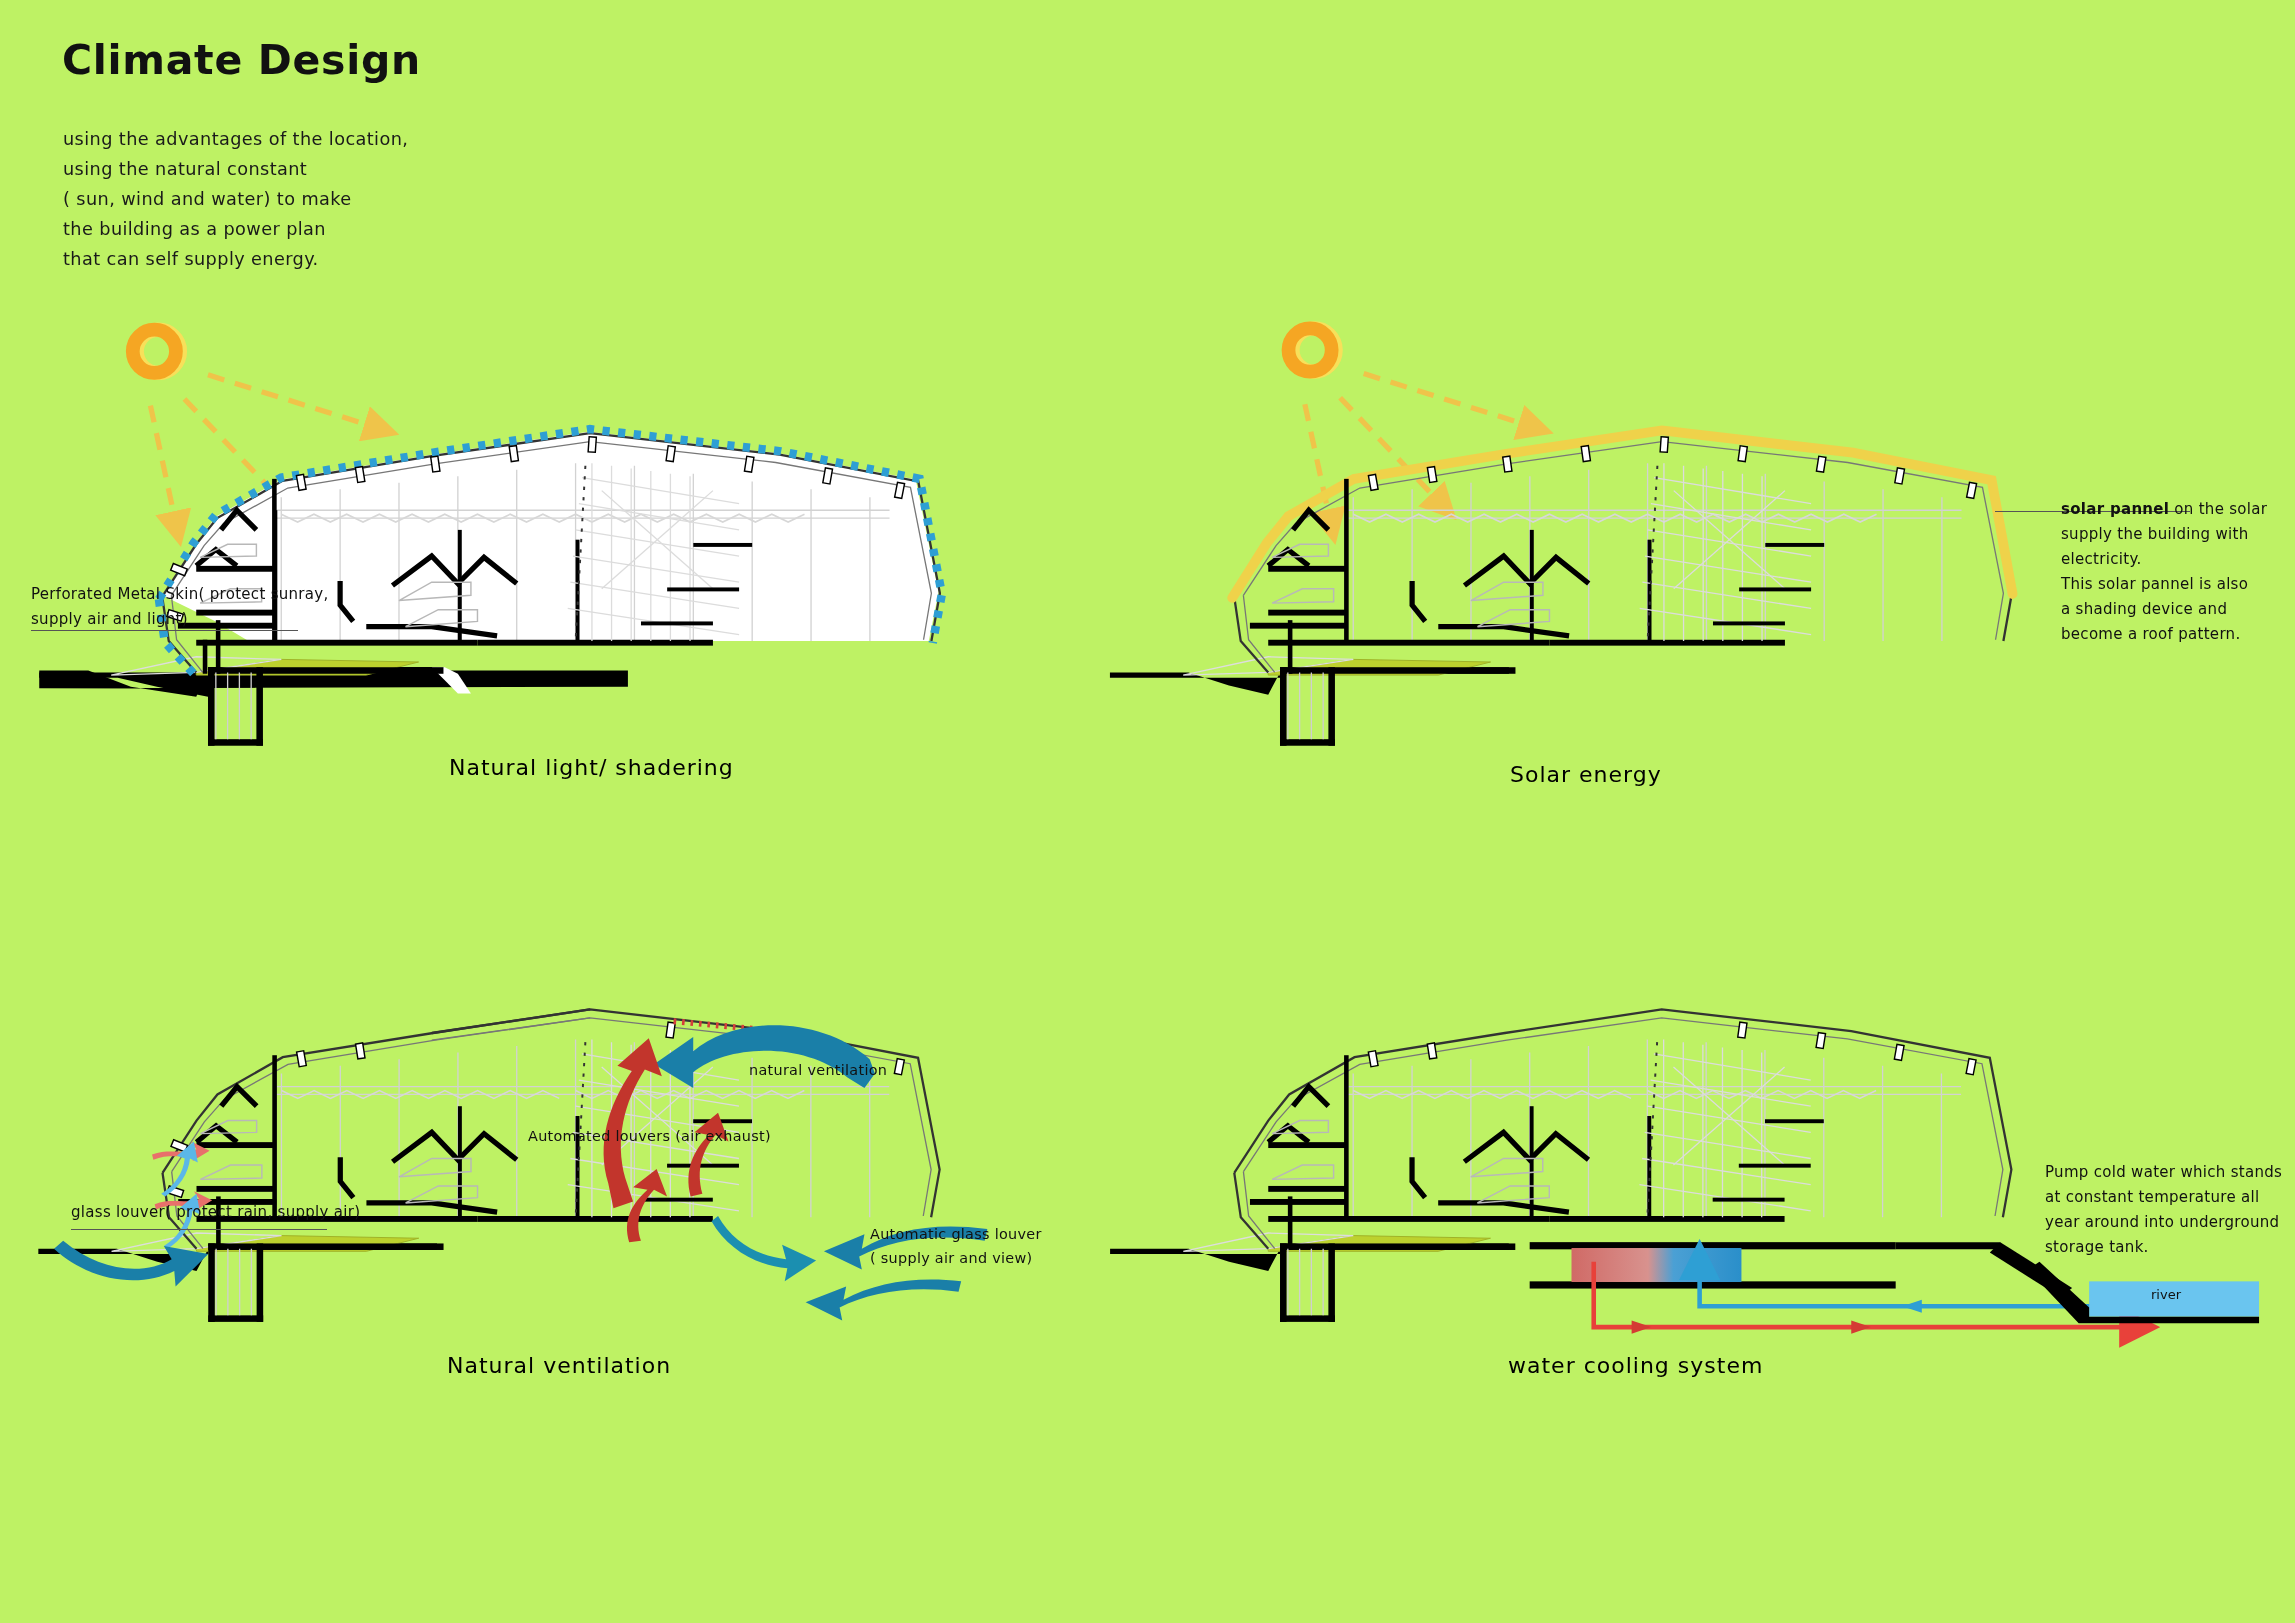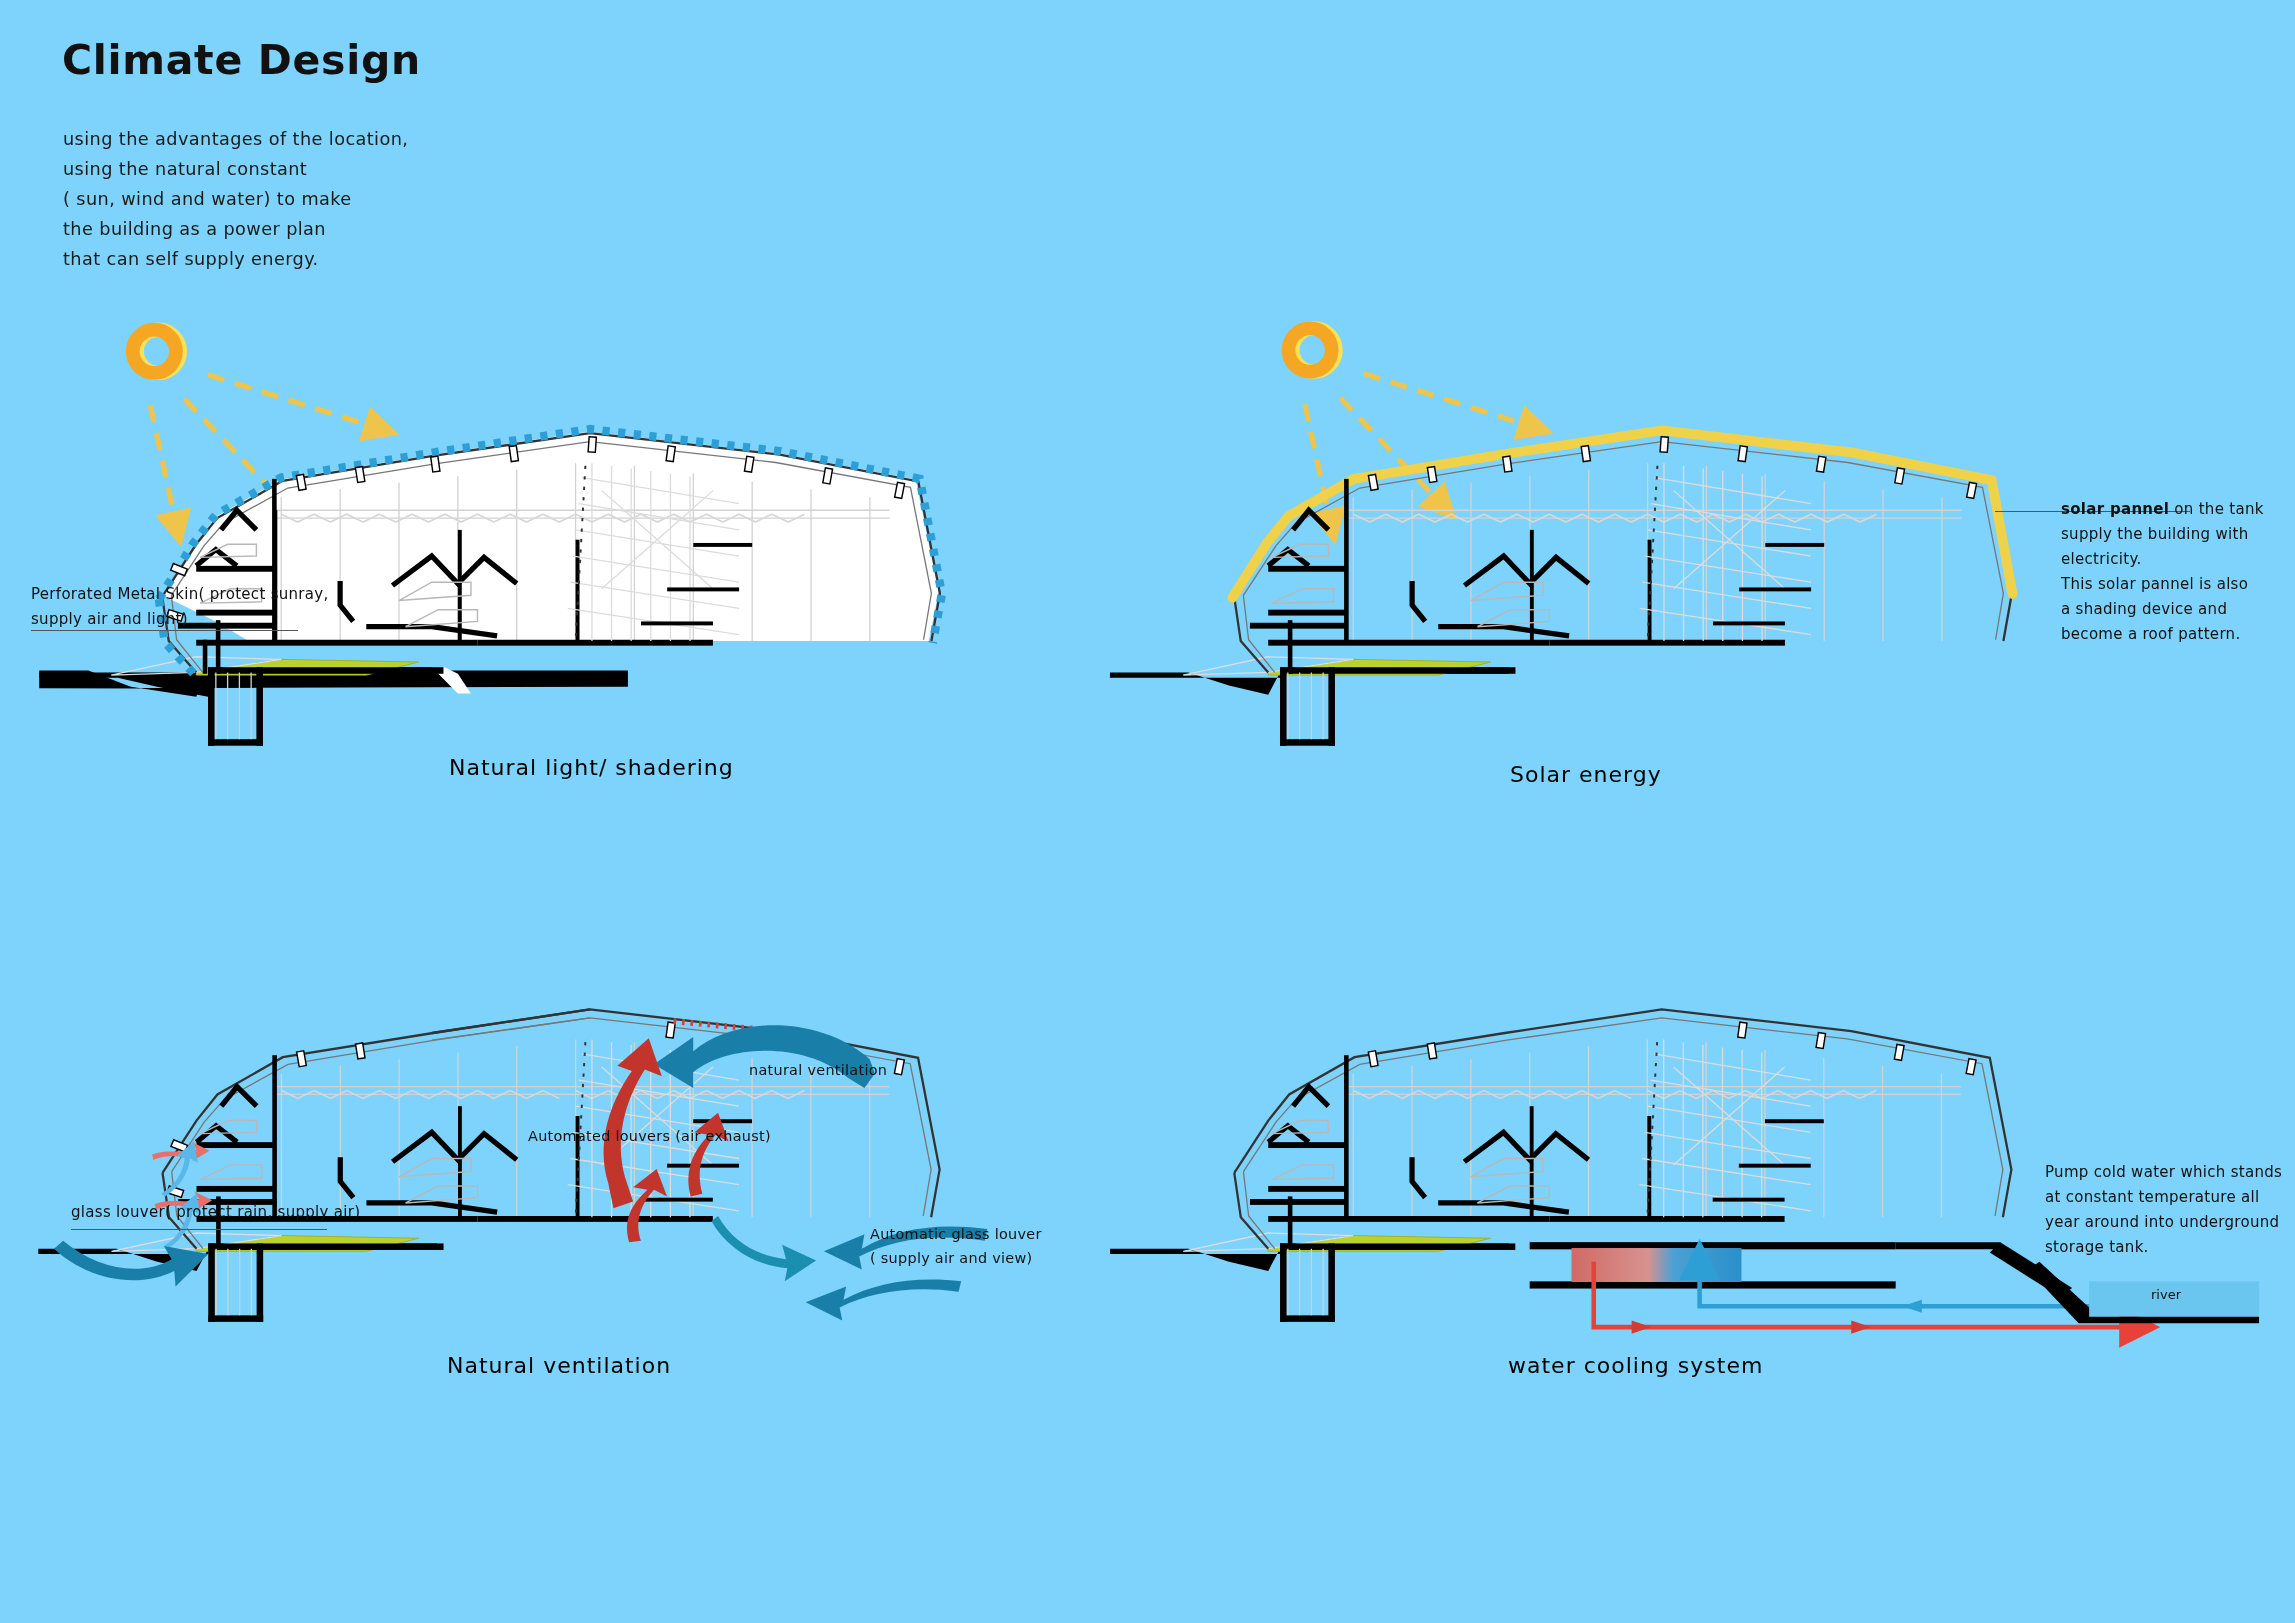--- a/index.html
+++ b/index.html
@@ -2,21 +2,21 @@
 <html style="font-size:10.5px"><head>
 <meta charset="utf-8">
 <style>
   * { box-sizing: border-box; margin: 0; padding: 0; }
   html, body {
     width: 2295px; height: 1623px;
     background: #ffffff;
     font-family: "Liberation Sans", sans-serif;
     overflow: hidden;
   }
-  #page { position: relative; width: 2295px; height: 1623px; background:#7dd3fc; }
+  #page { position: relative; width: 2295px; height: 1623px; background:#bef264; }
 
   
   .title {
     position: absolute; left: 62px; top: 36px;
     font-size: 41px; font-weight: 700; letter-spacing: 0.7px;
     color: #111; font-family: "DejaVu Sans", sans-serif;
   }
   .intro {
     position: absolute; left: 63px; top: 124px;
     font-size: 17.7px; line-height: 30px; color: #1a1a1a;
@@ -315,21 +315,21 @@
         </g>
         <g stroke="#cfcfcf" stroke-width="2" fill="none">
           <path d="M330,548 L330,650 M348,548 L348,650 M366,548 L366,650 M384,548 L384,650"></path>
         </g>
       </g>
     </svg>
   </div>
 
   <div class="leader" style="left:1995px; top:511px; width:195px;"></div>
   <div class="anno" style="left:2061px; top:497px;">
-    <div><span class="u">solar pannel</span><span> on the tank</span></div>
+    <div><span class="u">solar pannel</span><span> on the solar</span></div>
     <div>supply the building with</div>
     <div>electricity.</div>
     <div>This solar pannel is also</div>
     <div>a shading device and</div>
     <div>become a roof pattern.</div>
   </div>
   <div class="caption" style="left:1510px; top:762px;">Solar energy</div>
 
   <div class="panel" style="left:0px; top:1033px; width:1125px; height:366px;">
     <svg width="1125" height="366" viewBox="0 0 1720 560">

